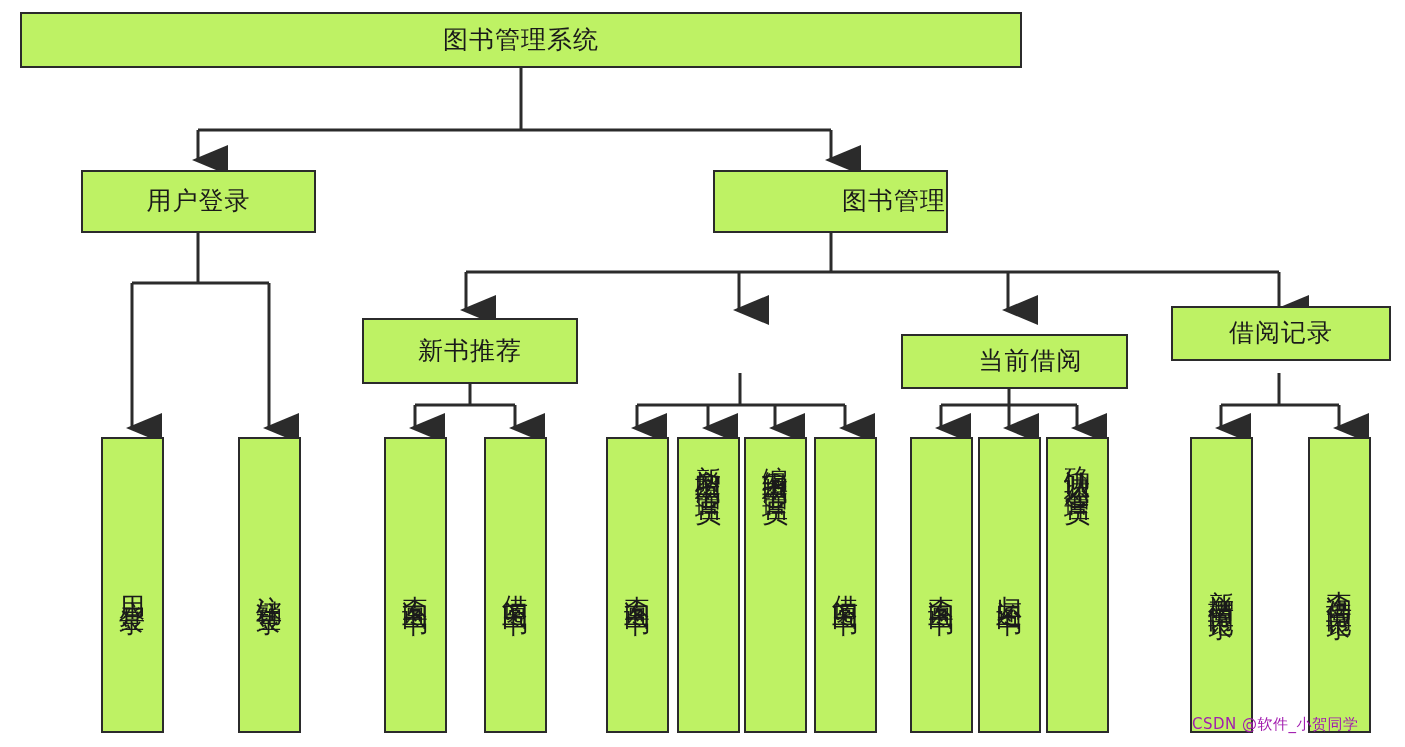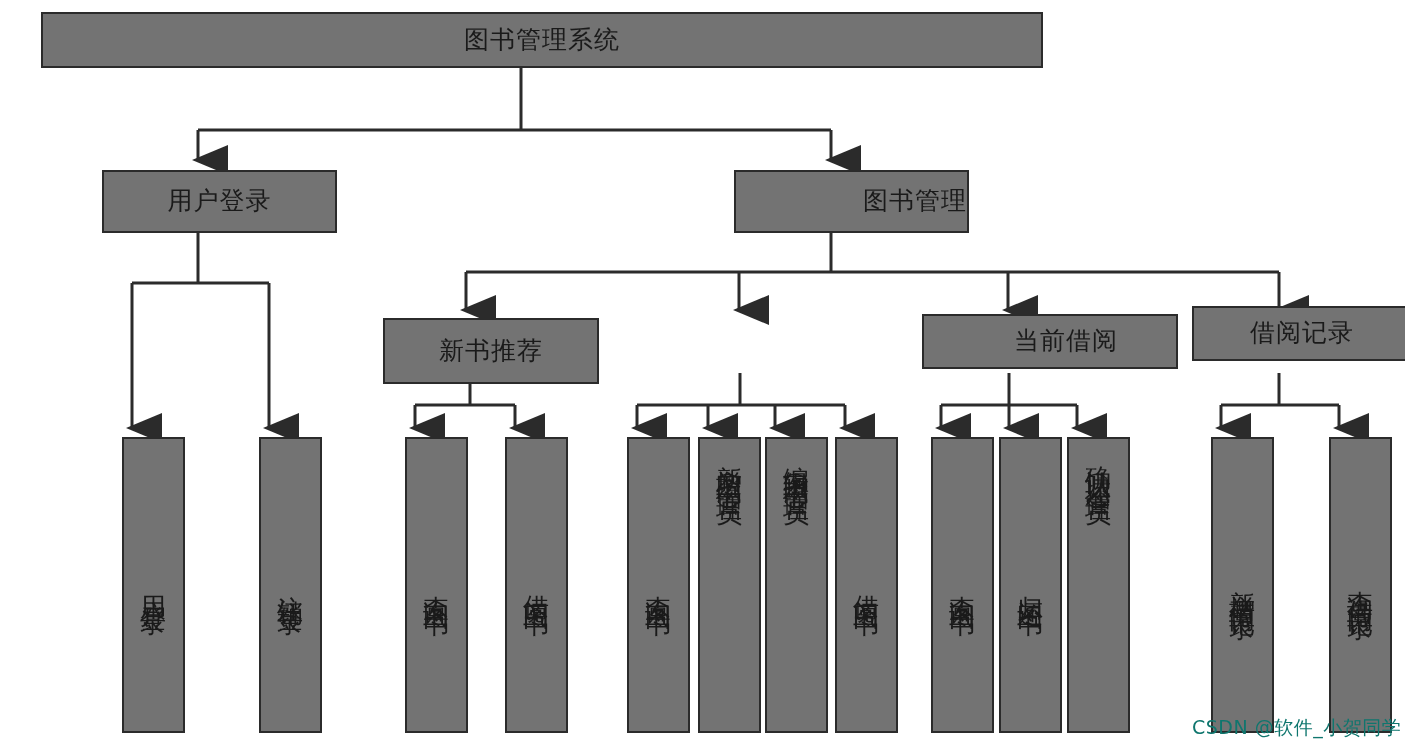--- a/index.html
+++ b/index.html
@@ -21,28 +21,27 @@
     position: absolute;
     left: 0;
     top: 0;
     width: 1405px;
     height: 747px;
     pointer-events: none;
   }
   .node {
     position: absolute;
     box-sizing: border-box;
-    background: #737373;
+    background: #bef264;
     border: 2.5px solid #2b2b2b;
     display: flex;
     align-items: center;
     justify-content: center;
     color: #1a1a1a;
     z-index: 2;
-    margin-left: 21px;
   }
   .node .lbl {
     display: block;
     text-align: center;
     line-height: 1.05;
     white-space: nowrap;
   }
   
   .h-node .lbl {
     font-size: 25px;
@@ -61,22 +60,22 @@
     line-height: 1;
     letter-spacing: 5px;
     white-space: nowrap;
   }
   .v-node.centered {
     align-items: center;
     padding-top: 0;
   }
   .watermark {
     position: absolute;
-    color: #0f766e;
-    font-size: 19px;
+    color: #a21caf;
+    font-size: 15px;
     letter-spacing: 0.5px;
     white-space: nowrap;
     z-index: 3;
   }
 </style>
 </head>
 <body>
 
 <div id="canvas">
 
@@ -139,21 +138,21 @@
   <div class="node h-node" style="left:81px; top:170px; width:235px; height:63px;">
     <span class="lbl">用户登录</span>
   </div>
   <div class="node h-node" style="left:713px; top:170px; width:235px; height:63px;justify-content:flex-end;">
     <span class="lbl">图书管理</span>
   </div>
 
   <div class="node h-node" style="left:362px; top:318px; width:216px; height:66px;">
     <span class="lbl">新书推荐</span>
   </div>
-  <div class="node h-node" style="left:901px; top:314px; width:256px; height:55px;padding-left:32px;">
+  <div class="node h-node" style="left:901px; top:334px; width:227px; height:55px;padding-left:32px;">
     <span class="lbl">当前借阅</span>
   </div>
   <div class="node h-node" style="left:1171px; top:306px; width:220px; height:55px;">
     <span class="lbl">借阅记录</span>
   </div>
 
   <div class="node v-node centered" style="left:101px; top:437px; width:63px; height:296px;">
     <span class="lbl">用户登录</span>
   </div>
   <div class="node v-node centered" style="left:238px; top:437px; width:63px; height:296px;">

